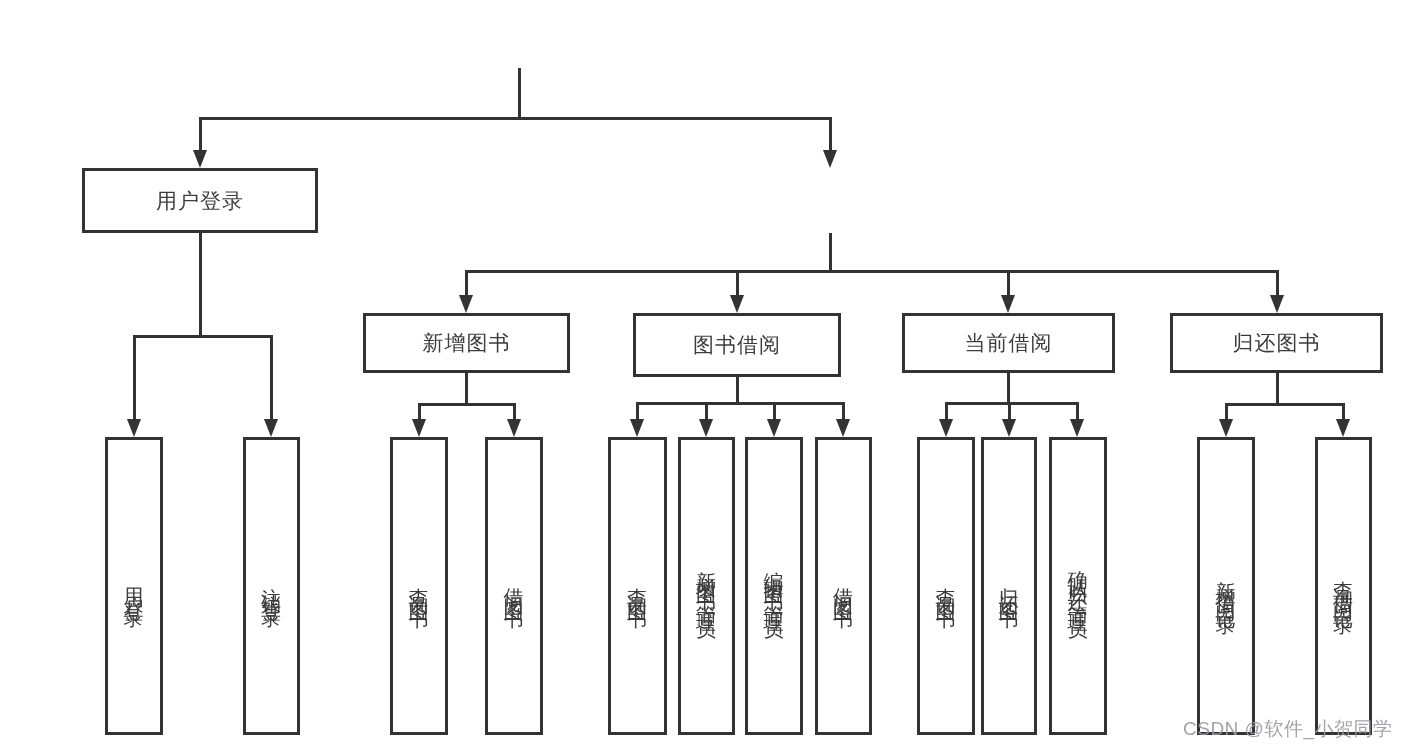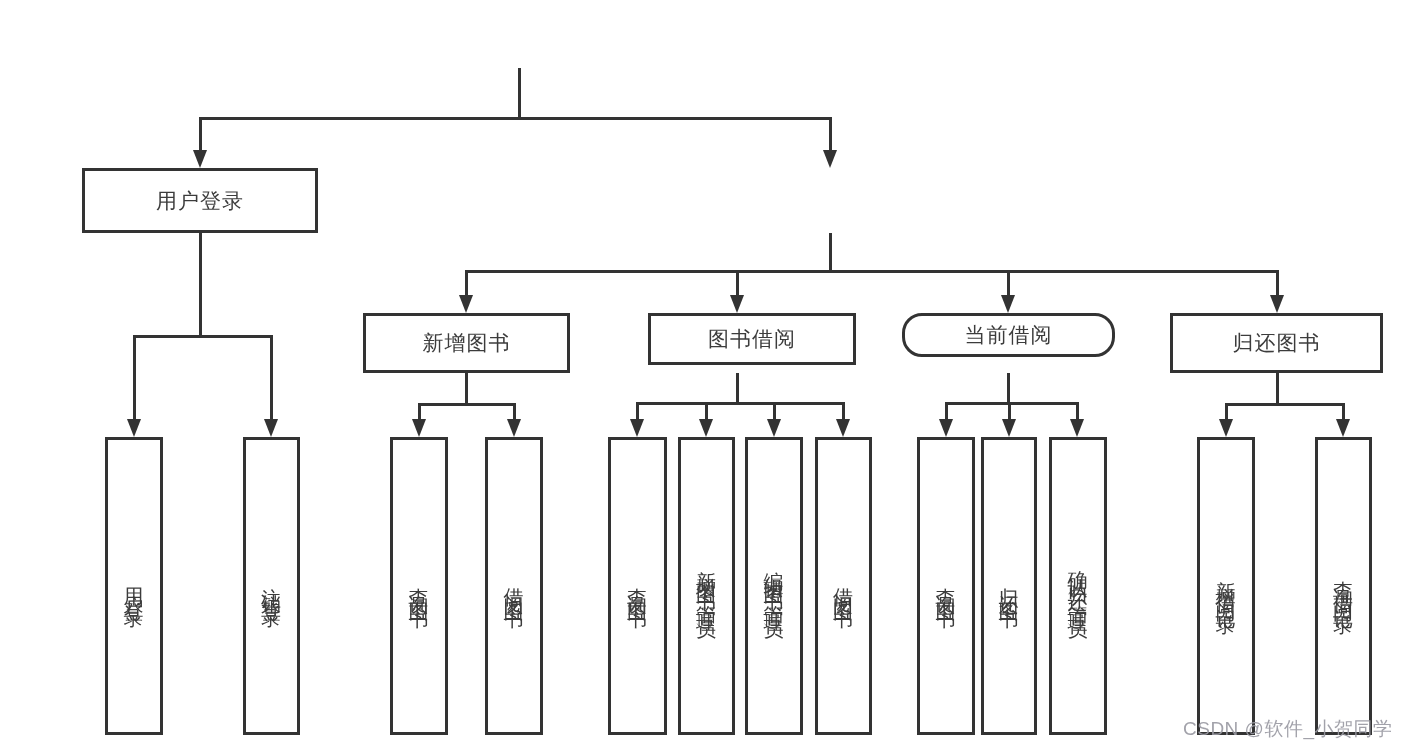--- a/index.html
+++ b/index.html
@@ -101,24 +101,24 @@
   <div class="vline" style="left:736px; top:270px; height:27px;"></div>
   <div class="arrow" style="left:730px; top:295px;"></div>
   <div class="vline" style="left:1007px; top:270px; height:27px;"></div>
   <div class="arrow" style="left:1001px; top:295px;"></div>
   <div class="vline" style="left:1276px; top:270px; height:27px;"></div>
   <div class="arrow" style="left:1270px; top:295px;"></div>
 
   <div class="box" style="left:363px; top:313px; width:207px; height:60px;">
     <span>新增图书</span>
   </div>
-  <div class="box" style="left:648px; top:313px; width:208px; height:52px;">
+  <div class="box" style="left:633px; top:313px; width:208px; height:64px;">
     <span>图书借阅</span>
   </div>
-  <div class="box" style="left:902px; top:313px; width:213px; height:44px;border-radius:20px;">
+  <div class="box" style="left:902px; top:313px; width:213px; height:60px;">
     <span>当前借阅</span>
   </div>
   <div class="box" style="left:1170px; top:313px; width:213px; height:60px;">
     <span>归还图书</span>
   </div>
 
   <div class="vline" style="left:465px; top:373px; height:33px;"></div>
   <div class="hline" style="left:418px; top:403px; width:98px;"></div>
   <div class="vline" style="left:418px; top:403px; height:18px;"></div>
   <div class="arrow" style="left:412px; top:419px;"></div>

